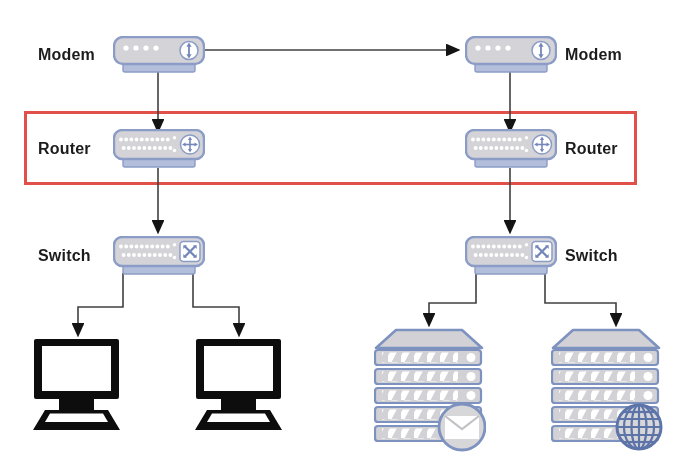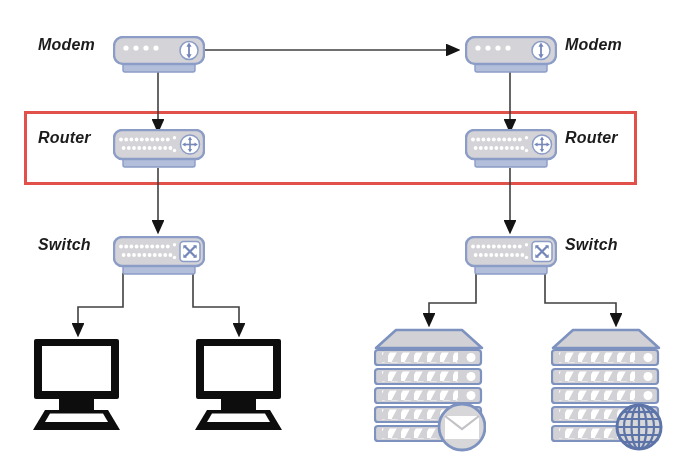--- a/index.html
+++ b/index.html
@@ -1,20 +1,20 @@
 <!DOCTYPE html>
 <html><head>
 <meta charset="utf-8">
 <style>
   html,body{margin:0;padding:0;background:#ffffff;}
   #stage{
     position:relative;width:696px;height:463px;background:#ffffff;overflow:hidden;
     font-family:"Liberation Sans",sans-serif;
   }
-  .node{position:absolute;display:flex;align-items:flex-start;gap:8px;font-style:italic;}
+  .node{position:absolute;display:flex;align-items:center;gap:8px;}
   .dev-label{
     font-size:16px;font-weight:bold;color:#1c1c1c;letter-spacing:.2px;
     font-family:"Liberation Sans",sans-serif;white-space:nowrap;
   }
   .label-fixed{width:67px;display:inline-block;}
   .highlight-box{
     position:absolute;left:24px;top:111px;width:613px;height:74px;
     border:3px solid #e2504a;box-sizing:border-box;z-index:0;
   }
   #connectors{position:absolute;left:0;top:0;z-index:1;}

